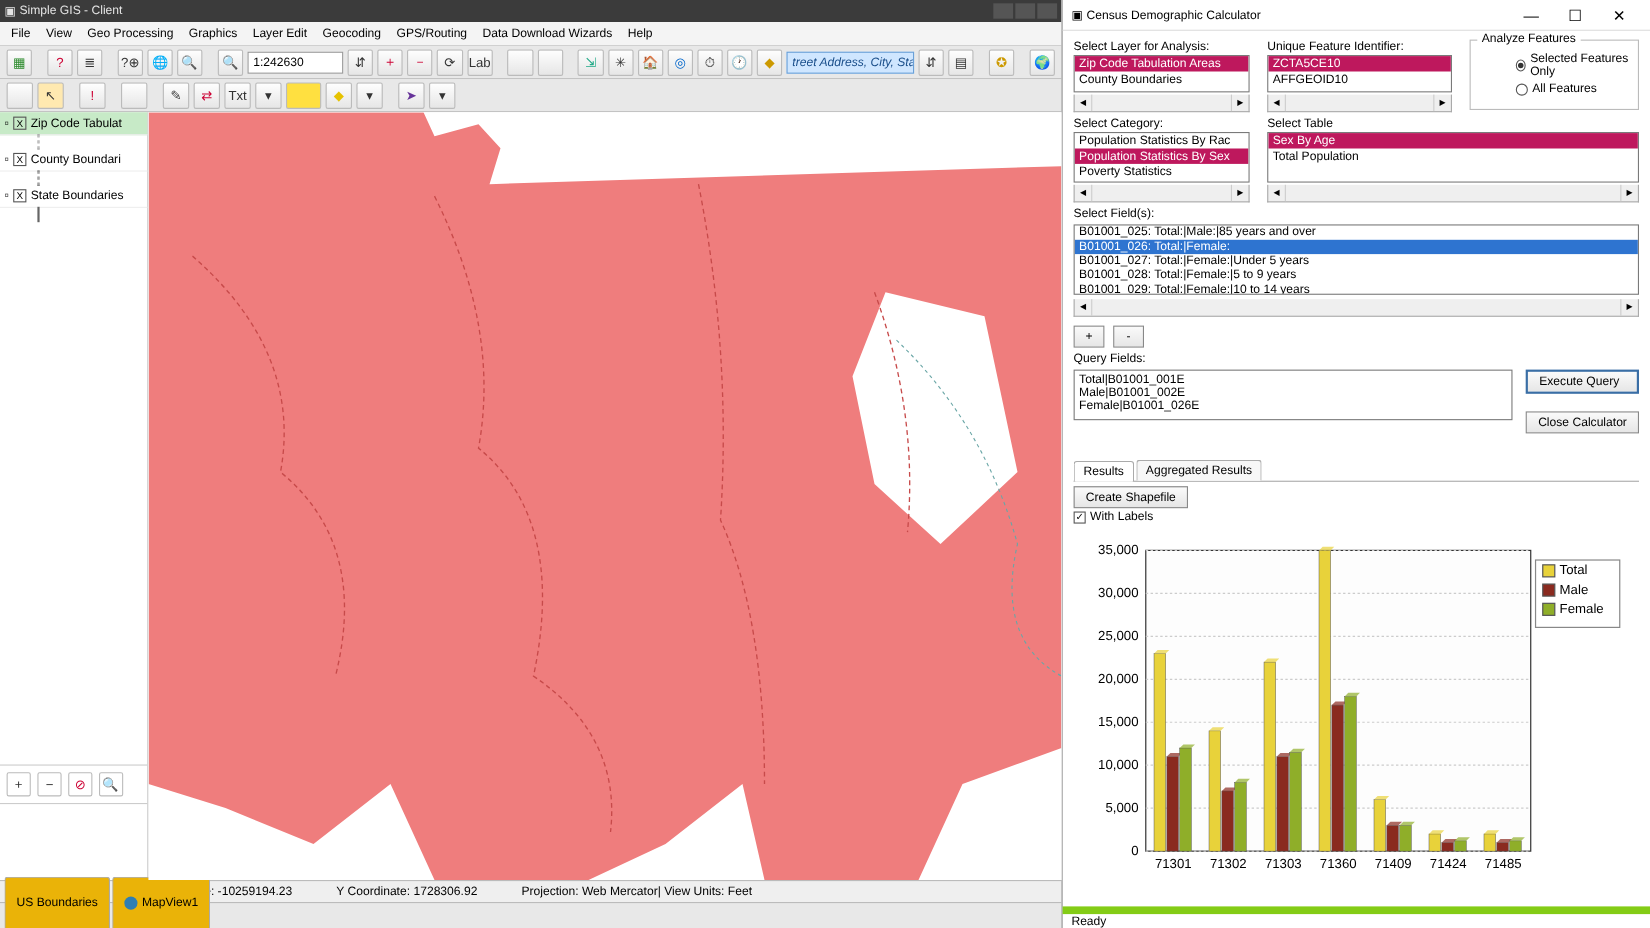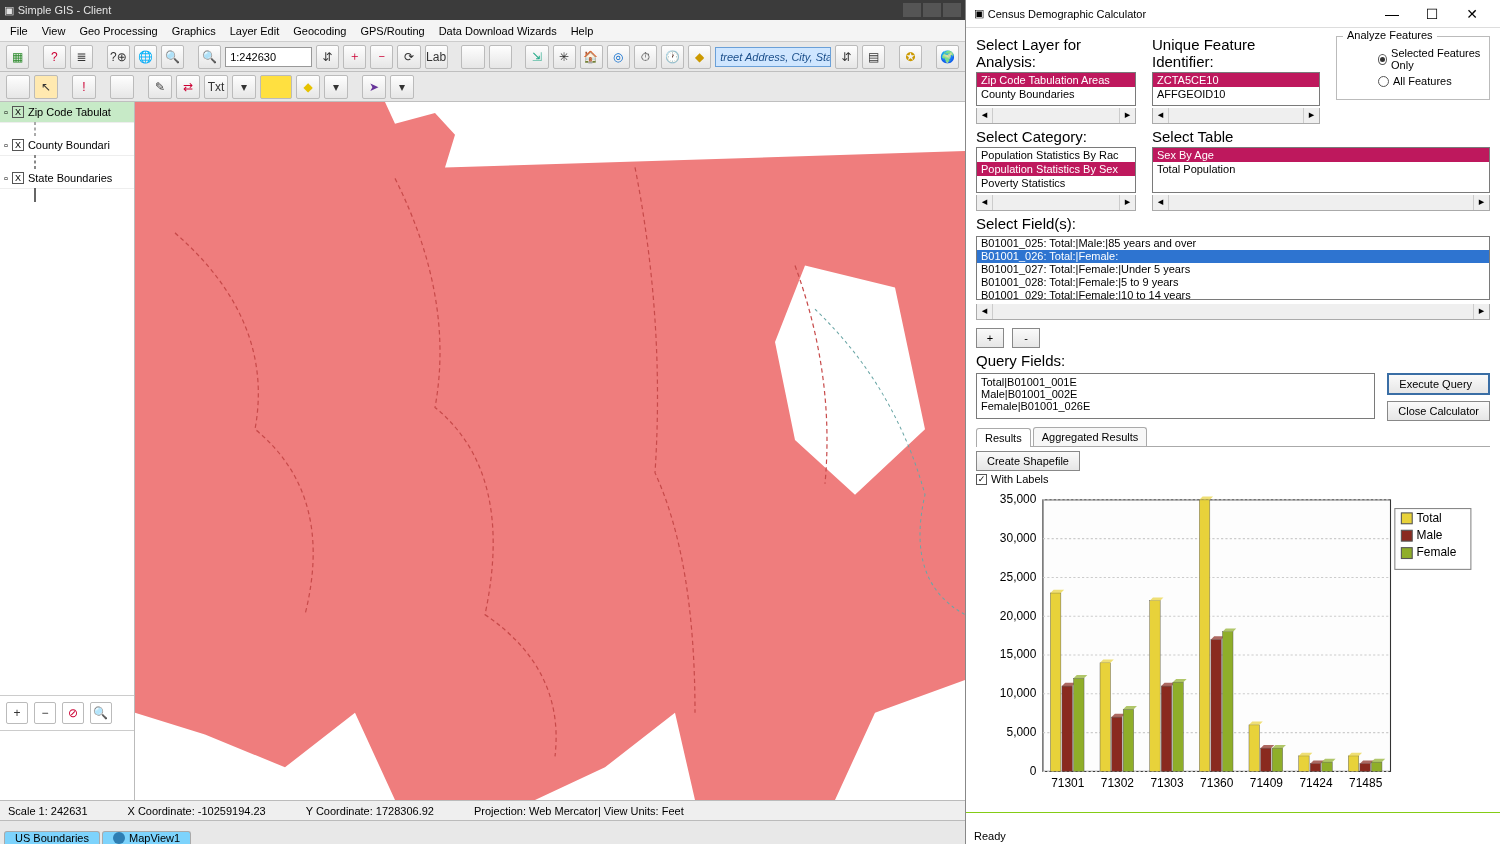--- a/index.html
+++ b/index.html
@@ -25,59 +25,59 @@
 .cb { width: 12px; height: 12px; border: 1px solid #555; display:inline-flex;align-items:center;justify-content:center;font-size:9px;}
 .swatch { width: 24px; height: 10px; border: 1px solid #666; }
 .layer-sub{ padding-left: 34px; }
 .layer-tools { margin-top: auto; display:flex; gap:6px; padding:6px; border-top:1px solid #ccc;}
 .layer-tools .tbtn{width:22px;height:22px;}
 .map { flex: 1; position: relative; background: #fff; overflow: hidden; }
 .map svg { position:absolute; top:0; left:0; width:100%; height:100%; }
 .statusbar { height: 18px; background: #efefef; border-top: 1px solid #bbb; font-size: 11px; padding: 0 6px; display:flex; align-items:center;}
 .statusbar2 { height: 20px; background: #efefef; border-top: 1px solid #bbb; display:flex; gap:40px; padding:0 8px; align-items:center;}
 .tabs { height: 24px; background: #e8e8e8; border-top:1px solid #bbb; display:flex; align-items:flex-end; padding:0 4px;}
-.tab { padding: 0 10px; background:#7dd3fc; border:1px solid #aaa; border-bottom:none; margin-right:2px; border-radius:3px 3px 0 0; font-size:11px; display:flex;align-items:center;gap:4px;}
+.tab { padding: 17px 10px; background:#eab308; border:1px solid #aaa; border-bottom:none; margin-right:2px; border-radius:3px 3px 0 0; font-size:11px; display:flex;align-items:center;gap:4px;}
 .tab .dot{width:12px;height:12px;border-radius:50%;background:#2e7eb3;display:inline-block;}
 
 
 .census { flex: 1; display: flex; flex-direction: column; background: #fff; border-left: 1px solid #888; }
 .c-title { height: 28px; display: flex; align-items: center; padding: 0 8px; font-size: 12px; border-bottom:1px solid #ddd; }
 .c-title .spacer{flex:1;}
 .c-title .wb{ width:40px; text-align:center; font-size:14px; }
 .c-body { flex:1; padding: 8px 10px; display:flex; flex-direction:column; gap:4px; overflow:hidden;}
 .row { display:flex; gap:16px; }
 .col { display:flex; flex-direction:column; gap:2px; }
-.lbl { font-size: 15px; }
+.lbl { font-size: 11px; }
 .listbox { border: 1px solid #7a7a7a; background:#fff; height: 34px; overflow:hidden; font-size:11px; }
 .listbox .opt { padding: 0 4px; height:14px; line-height:14px; white-space:nowrap; overflow:hidden;}
 .listbox .opt.sel { background:#be185d; color:#fff; }
 .hscroll { height:16px; border:1px solid #aaa; border-top:none; background:#efefef; display:flex; }
 .hscroll .ar{width:16px;text-align:center;border-right:1px solid #ccc;}
 .hscroll .ar:last-child{border-right:none;border-left:1px solid #ccc;}
 .hscroll .tr{flex:1;}
 .fieldset { border:1px solid #bbb; padding:6px 8px 8px; position:relative; }
 .fieldset .legend{ position:absolute; top:-8px; left:6px; background:#fff; padding:0 4px; font-size:11px;}
 .radio { display:flex; align-items:center; gap:4px; margin:4px 0;padding-left:33px;}
 .radio .r{width:11px;height:11px;border:1px solid #555;border-radius:50%;display:inline-flex;align-items:center;justify-content:center;}
 .radio .r.on::after{content:"";width:5px;height:5px;border-radius:50%;background:#333;}
 .fieldslist { border:1px solid #7a7a7a; height: 64px; background:#fff; overflow:hidden;}
 .fieldslist .opt{padding:0 4px; height:13px; line-height:13px; white-space:nowrap;}
 .fieldslist .opt.sel{background:#2e74d0;color:#fff;}
 .btn { border:1px solid #888; background:linear-gradient(#fafafa,#e6e6e6); padding:3px 10px; font-size:11px; }
 .btn.sq{width:28px;text-align:center;padding:3px 0;}
 .txtarea{ border:1px solid #7a7a7a; background:#fff; padding:2px 4px; height:46px; font-size:11px; white-space:pre; flex:1;}
-.rtabs{display:flex; border-bottom:1px solid #aaa; margin-top:2px;}
+.rtabs{display:flex; border-bottom:1px solid #aaa; margin-top:20px;}
 .rtab{padding:3px 8px; border:1px solid #aaa; border-bottom:none; background:#f7f7f7; border-radius:3px 3px 0 0; margin-right:2px;}
 .rtab.active{background:#fff; position:relative; top:1px;}
 .chk{display:flex;align-items:center;gap:4px;margin-top:2px;}
 .chk .c{width:11px;height:11px;border:1px solid #555;display:inline-flex;align-items:center;justify-content:center;font-size:9px;}
 
 .chart { flex:1; min-height:0; position:relative; border:0; }
 .chart svg{width:100%;height:100%;}
-.c-status{height:32px;border-top:1px solid #84cc16;padding:2px 8px;font-size:11px;display:flex;align-items:flex-end;}
+.c-status{height:20px;border-top:7px solid #84cc16;padding:2px 8px;font-size:11px;display:flex;align-items:center;}
 </style>
 </head>
 <body>
 
 <div class="gis">
   <div class="gis-title">
     <span>▣</span>&nbsp;
     <span>Simple GIS - Client</span>
     <span class="spacer"></span>
     <span class="wbtn"></span>
@@ -309,21 +309,21 @@
     <div class="row" style="gap:8px;margin-top:4px">
       <span class="btn sq">+</span>
       <span class="btn sq">-</span>
     </div>
 
     <span class="lbl">Query Fields:</span>
     <div class="row" style="gap:12px;align-items:flex-start">
       <div class="txtarea">Total|B01001_001E
 Male|B01001_002E
 Female|B01001_026E</div>
-      <div class="col" style="gap:6px">
+      <div class="col" style="gap:16px">
         <span class="btn" style="border:2px solid #3a6ea5">Execute Query</span>
         <span class="btn">Close Calculator</span>
       </div>
     </div>
 
     <div class="rtabs">
       <span class="rtab active">Results</span>
       <span class="rtab">Aggregated Results</span>
     </div>
     <div style="margin-top:4px"><span class="btn">Create Shapefile</span></div>

